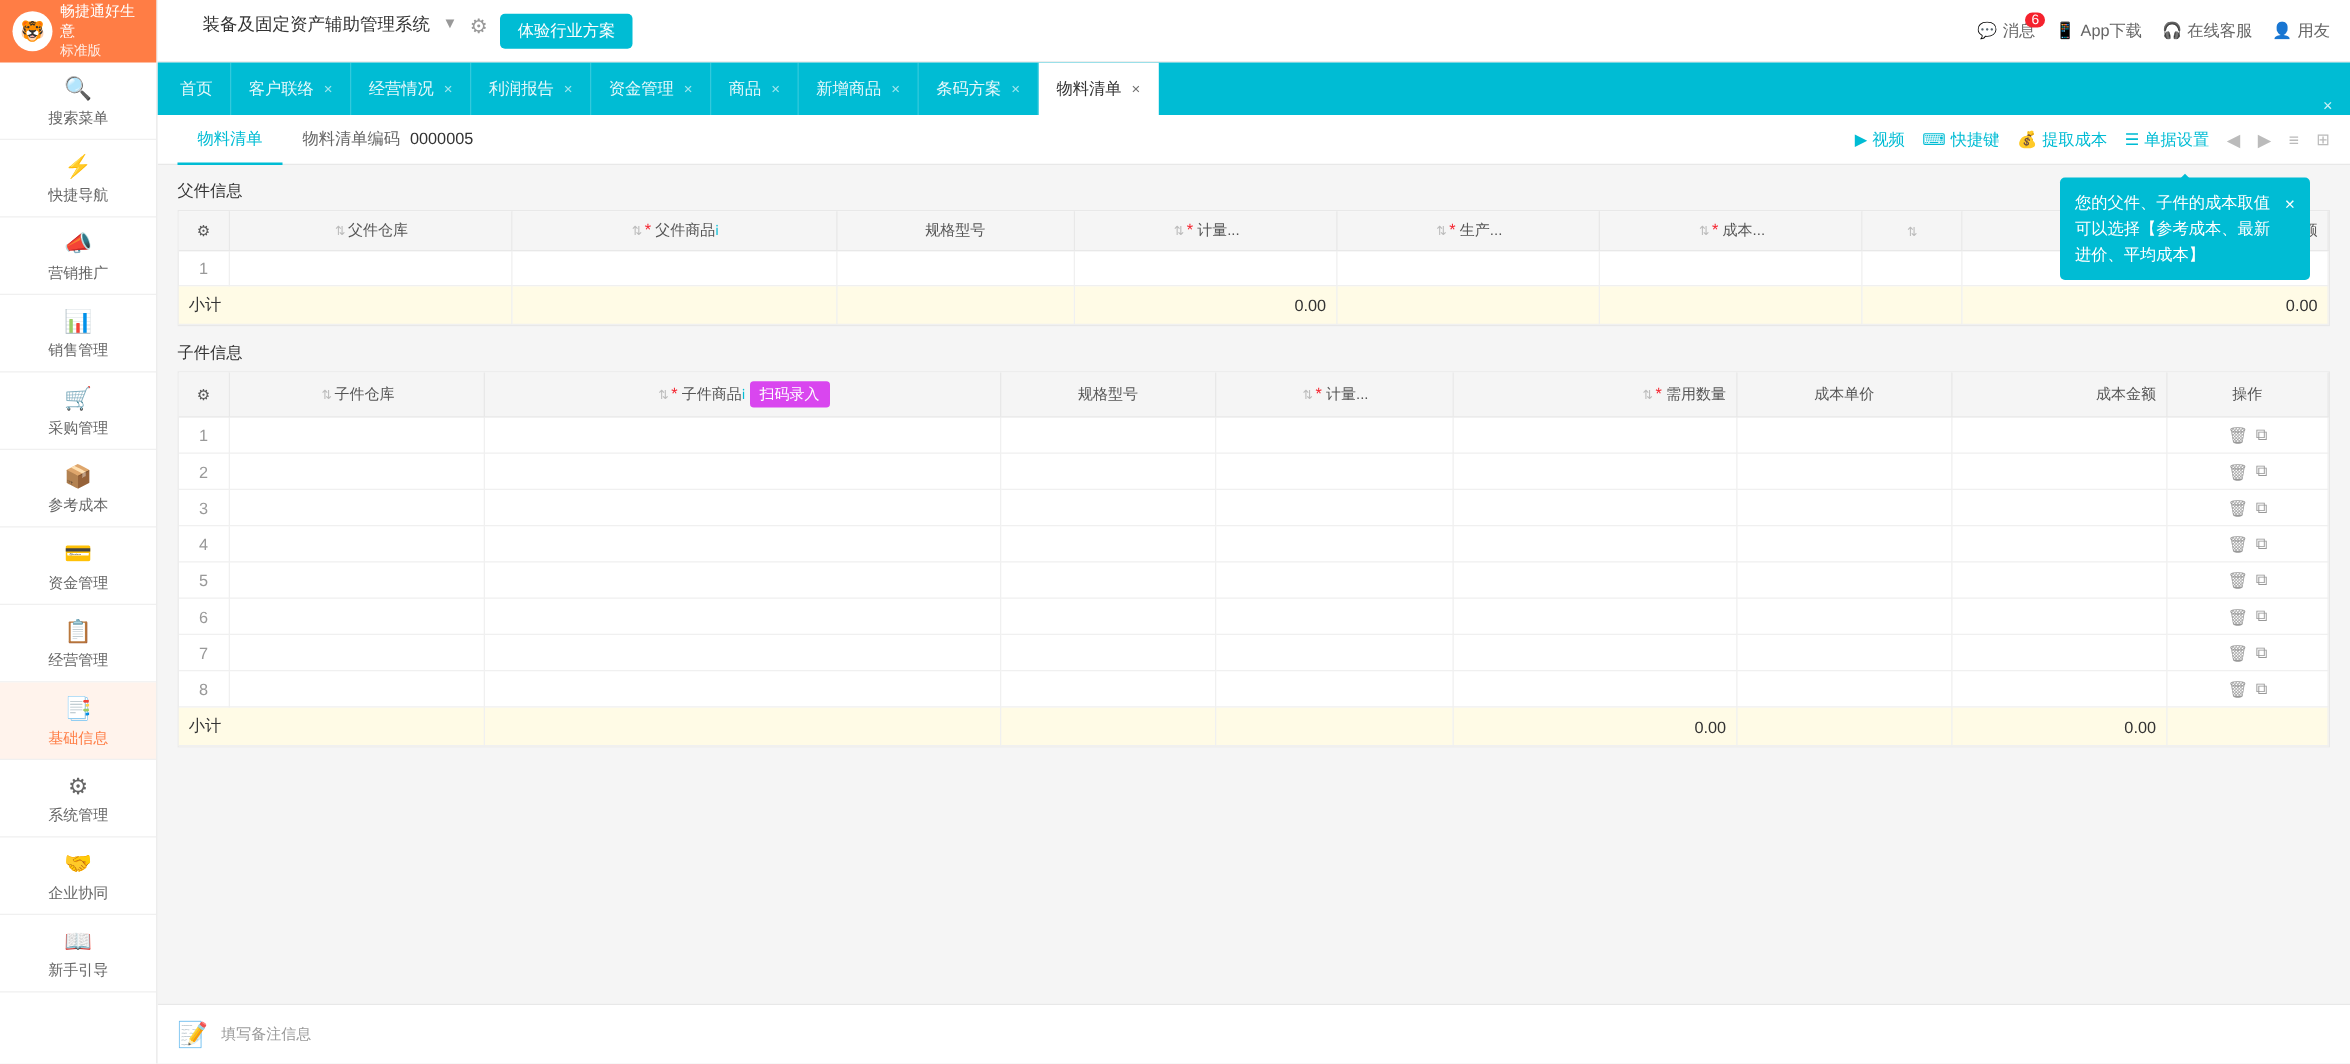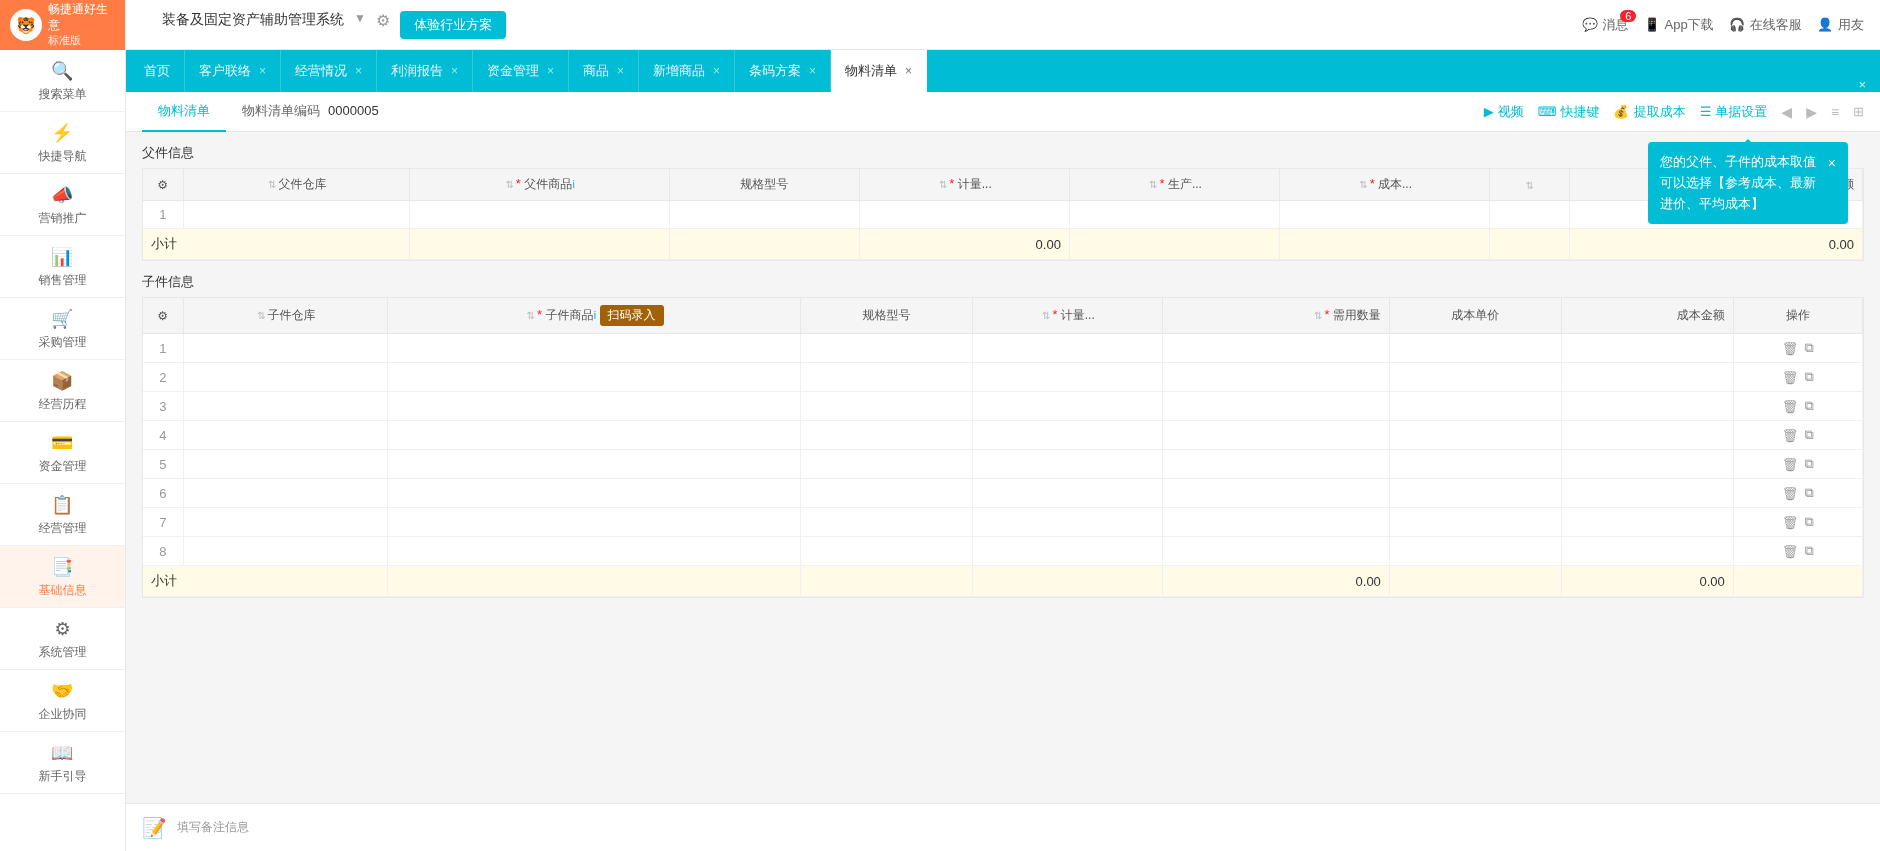--- a/index.html
+++ b/index.html
@@ -197,21 +197,21 @@
       padding: 6px 8px;
       color: #333;
       font-size: 13px;
       min-width: 40px;
     }
     .data-table .row-num { color: #999; text-align: center; width: 36px; }
     .data-table .subtotal { background: #fffbe6; }
     .data-table .subtotal td { color: #333; font-weight: 500; margin-left: 44px; }
     .th-sort { color: #bbb; margin: 0 2px; cursor: pointer; font-size: 10px; }
     .scan-btn {
-      background: #a16207;
+      background: #d946ef;
       color: #fff;
       border: none;
       border-radius: 3px;
       padding: 2px 8px;
       font-size: 12px;
       cursor: pointer;
       white-space: nowrap;
     }
     .action-icons { display: flex; gap: 6px; align-items: center; justify-content: center; color: #999; font-size: 15px; cursor: pointer; }
     th.th-gear { width: 36px; text-align: center; background: #f5f5f5; }
@@ -260,21 +260,21 @@
       <div class="sidebar-item">
         <span class="sidebar-item-icon">📊</span>
     <span class="sidebar-item-label">销售管理</span>
       </div>
       <div class="sidebar-item">
         <span class="sidebar-item-icon">🛒</span>
     <span class="sidebar-item-label">采购管理</span>
       </div>
       <div class="sidebar-item">
         <span class="sidebar-item-icon">📦</span>
-    <span class="sidebar-item-label">经营历程</span>
+    <span class="sidebar-item-label">参考成本</span>
       </div>
       <div class="sidebar-item">
         <span class="sidebar-item-icon">💳</span>
     <span class="sidebar-item-label">资金管理</span>
       </div>
       <div class="sidebar-item">
         <span class="sidebar-item-icon">📋</span>
     <span class="sidebar-item-label">经营管理</span>
       </div>
       <div class="sidebar-item active">

